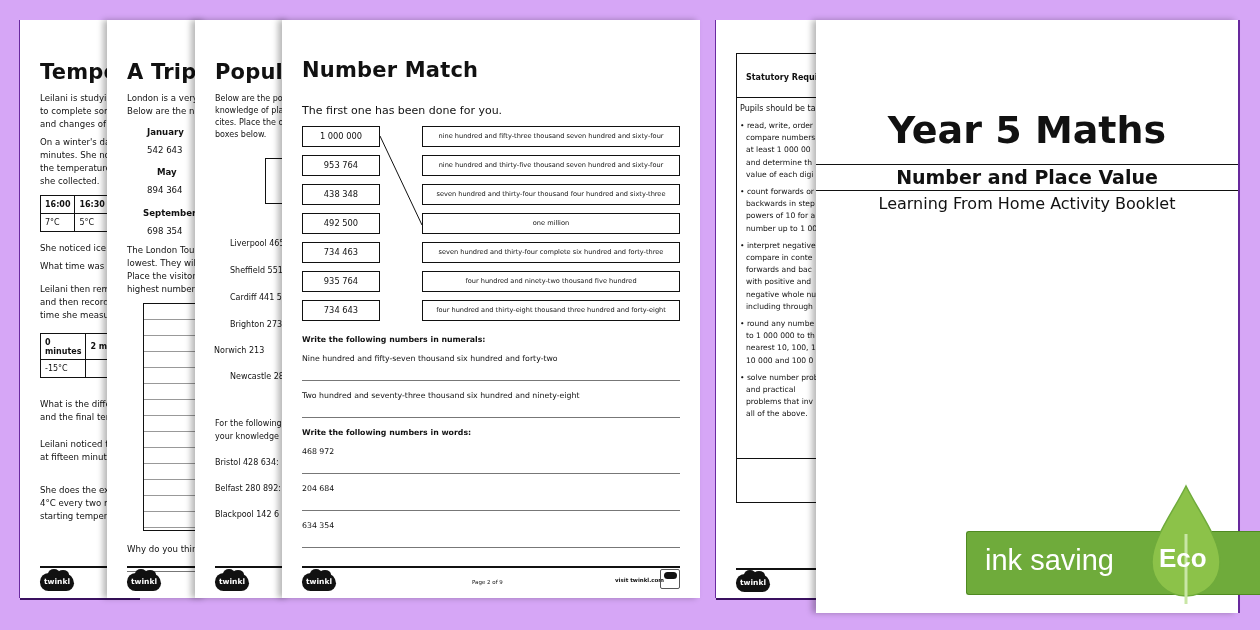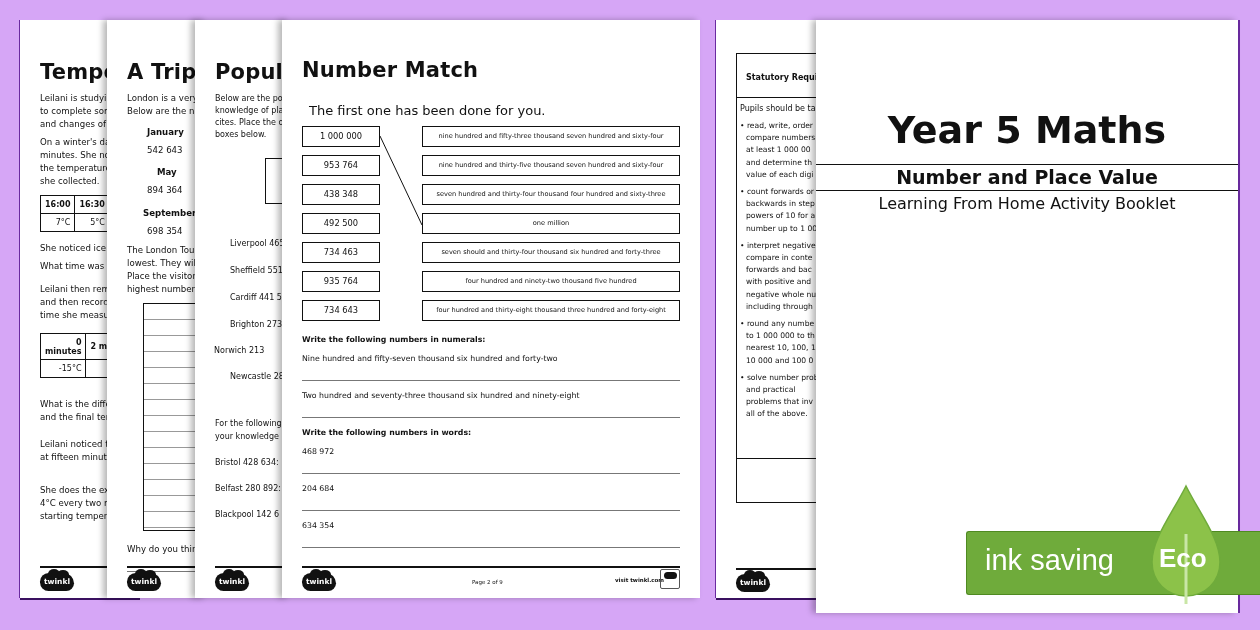--- a/index.html
+++ b/index.html
@@ -17,21 +17,21 @@
   .thin { position: absolute; height: 1px; background: #777; }
 
   .logo { position: absolute; width: 34px; height: 18px; background: #111; border-radius: 10px 12px 9px 10px;
           color: #fff; font-size: 7.5px; font-weight: bold; text-align: center; line-height: 18px; }
   .logo::before { content: ""; position: absolute; left: 8px; top: -4px; width: 12px; height: 10px; background: #111; border-radius: 50%; }
   .logo::after { content: ""; position: absolute; left: 17px; top: -3px; width: 12px; height: 9px; background: #111; border-radius: 50%; }
   .logo span { position: relative; z-index: 1; }
 
   
   table.t { position: absolute; border-collapse: collapse; border: 1.5px solid #111; font-size: 8px; }
-  table.t td { border: 1px solid #111; text-align: right; padding: 0 4px; height: 18px; margin-top: 28px; }
+  table.t td { border: 1px solid #111; text-align: left; padding: 0 4px; height: 18px; margin-top: 28px; }
 
   
   .numbox { position: absolute; left: 20px; width: 78px; height: 21px; border: 1.2px solid #111;
             font-size: 8.3px; text-align: center; line-height: 19px; }
   .wordbox { position: absolute; left: 140px; width: 258px; height: 21px; border: 1.2px solid #111;
              font-size: 6.6px; text-align: center; line-height: 19px; white-space: nowrap; }
 
   
   .cover-title { position: absolute; left: 0; right: 0; top: 108px; text-align: center; font-weight: bold; font-size: 38px; }
   .cover-sub { position: absolute; left: 0; right: 0; text-align: center; }
@@ -134,35 +134,35 @@
   <div class="txt small" style="left:20px; top:410px;">your knowledge</div>
   <div class="txt small" style="left:20px; top:436px;text-align:center;">Bristol 428 634:</div>
   <div class="txt small" style="left:20px; top:462px;">Belfast 280 892:</div>
   <div class="txt small" style="left:20px; top:488px;">Blackpool 142 6</div>
   <div class="rule" style="left:20px; top:546px; width:75px;"></div>
   <div class="logo" style="left:20px; top:553px;"><span>twinkl</span></div>
 </div>
 
 <div class="page" style="left:282px; top:20px; width:418px; height:578px;">
   <div class="pg-title" style="left:20px; top:38px;">Number Match</div>
-  <div class="txt" style="left:20px; top:84px; font-size:13px;margin-left:7px;">The first one has been done for you.</div>
+  <div class="txt" style="left:20px; top:84px; font-size:11px;">The first one has been done for you.</div>
 
   <div class="numbox" style="top:106px;">1 000 000</div>
   <div class="numbox" style="top:135px;">953 764</div>
   <div class="numbox" style="top:164px;">438 348</div>
   <div class="numbox" style="top:193px;">492 500</div>
   <div class="numbox" style="top:222px;">734 463</div>
   <div class="numbox" style="top:251px;">935 764</div>
   <div class="numbox" style="top:280px;">734 643</div>
 
   <div class="wordbox" style="top:106px;">nine hundred and fifty-three thousand seven hundred and sixty-four</div>
   <div class="wordbox" style="top:135px;">nine hundred and thirty-five thousand seven hundred and sixty-four</div>
   <div class="wordbox" style="top:193px;">one million</div>
   <div class="wordbox" style="top:164px;">seven hundred and thirty-four thousand four hundred and sixty-three</div>
-  <div class="wordbox" style="top:222px;">seven should and thirty-four thousand six hundred and forty-three</div>
+  <div class="wordbox" style="top:222px;">seven hundred and thirty-four complete six hundred and forty-three</div>
   <div class="wordbox" style="top:251px;">four hundred and ninety-two thousand five hundred</div>
   <div class="wordbox" style="top:280px;">four hundred and thirty-eight thousand three hundred and forty-eight</div>
 
   <svg style="position:absolute; left:0; top:0;" width="418" height="320">
     <line x1="98" y1="116" x2="140" y2="205" stroke="#111" stroke-width="1"></line>
   </svg>
 
   <div class="txt bold" style="left:20px; top:313px; font-size:7.8px;">Write the following numbers in numerals:</div>
   <div class="txt" style="left:20px; top:332px; font-size:7.8px;">Nine hundred and fifty-seven thousand six hundred and forty-two</div>
   <div class="thin" style="left:20px; top:360px; width:378px;"></div>

